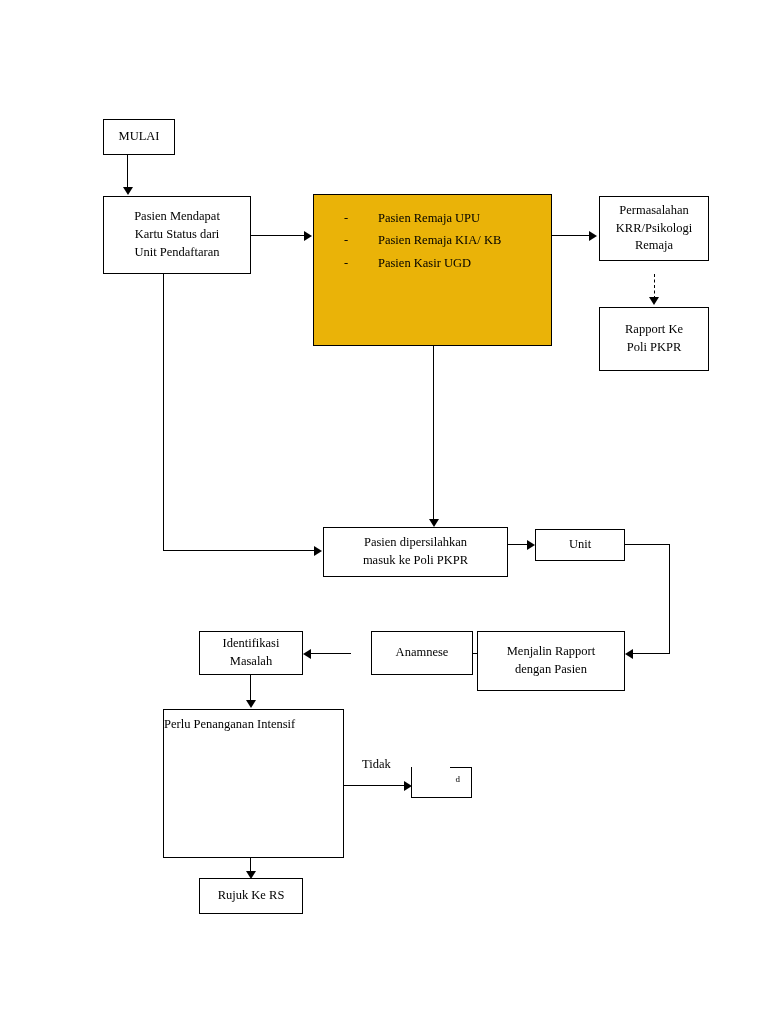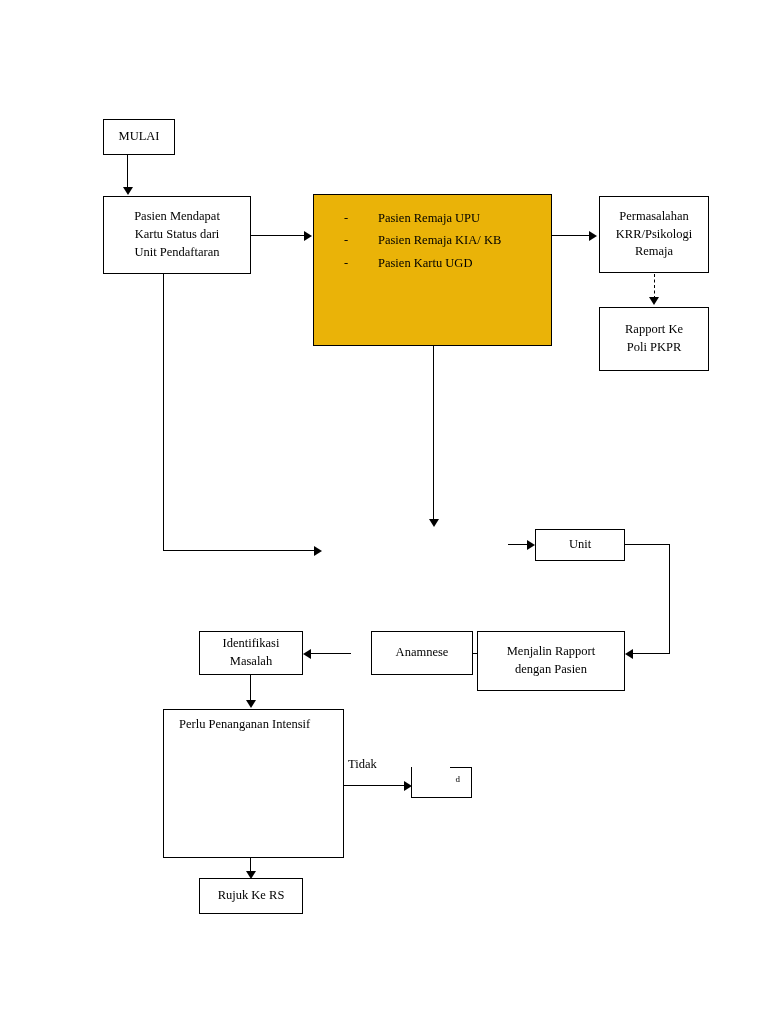--- a/index.html
+++ b/index.html
@@ -52,21 +52,21 @@
     justify-content: center;
     text-align: center;
     padding: 10px 4px;
   }
   .node .txt { display: block; white-space: pre-line; }
 
   .node.align-left {
     align-items: flex-start;
     justify-content: flex-start;
     text-align: left;
-    padding: 6px 15px;
+    padding: 6px 0;
   }
 
   
   .listbox {
     position: absolute;
     box-sizing: border-box;
     border: 1.4px solid #000000;
     background: #eab308;
     font-size: 12.5px;
     padding: 12px 0 0 0;
@@ -174,48 +174,52 @@
 Unit Pendaftaran</span>
   </div>
 
   <div class="ln h" style="left:251px; top:235px; width:54px;"></div>
   <div class="ah right" style="left:304px; top:231px;"></div>
 
   <div class="listbox" style="left:313px; top:194px; width:239px; height:152px;">
     <ul>
       <li>Pasien Remaja UPU</li>
       <li>Pasien Remaja KIA/ KB</li>
-      <li>Pasien Kartu UGD</li>
+      <li>Pasien Kasir UGD</li>
     </ul>
   </div>
 
   <div class="ln h" style="left:552px; top:235px; width:38px;"></div>
   <div class="ah right" style="left:589px; top:231px;"></div>
 
-  <div class="node" style="left:599px; top:196px; width:110px; height:77px;">
+  <div class="node" style="left:599px; top:196px; width:110px; height:65px;">
     <span class="txt">Permasalahan
 KRR/Psikologi
 Remaja</span>
   </div>
 
   <div class="ln dash-v" style="left:654px; top:274px; height:25px;"></div>
   <div class="ah down" style="left:649px; top:297px;"></div>
 
   <div class="node" style="left:599px; top:307px; width:110px; height:64px;">
     <span class="txt">Rapport Ke
 Poli PKPR</span>
   </div>
 
   <div class="ln v" style="left:433px; top:346px; height:174px;"></div>
   <div class="ah down" style="left:428.5px; top:519px;"></div>
 
   <div class="ln v" style="left:163px; top:274px; height:277px;"></div>
   <div class="ln h" style="left:163px; top:550px; width:152px;"></div>
   <div class="ah right" style="left:314px; top:546px;"></div>
 
+  <div class="node" style="left:323px; top:527px; width:185px; height:50px;">
+    <span class="txt">Pasien dipersilahkan
+masuk ke Poli PKPR</span>
+  </div>
 
   <div class="ln h" style="left:508px; top:544px; width:25px;"></div>
   <div class="ah right" style="left:527px; top:540px;"></div>
 
   <div class="node" style="left:535px; top:529px; width:90px; height:32px;">
     <span class="txt">Unit</span>
   </div>
 
   <div class="ln h" style="left:625px; top:544px; width:45px;"></div>
   <div class="ln v" style="left:669px; top:544px; height:110px;"></div>
@@ -242,21 +246,21 @@
 Masalah</span>
   </div>
 
   <div class="ln v" style="left:250px; top:675px; height:27px;"></div>
   <div class="ah down" style="left:245.5px; top:700px;"></div>
 
   <div class="node align-left" style="left:163px; top:709px; width:181px; height:149px;">
     <span class="txt">Perlu Penanganan Intensif</span>
   </div>
 
-  <div class="edge-label" style="left:348px; top:757px;">Tidak</div>
+  <div class="edge-label" style="left:362px; top:757px;">Tidak</div>
   <div class="ln h" style="left:344px; top:785px; width:61px;"></div>
   <div class="ah right" style="left:404px; top:781px;"></div>
 
   <div class="clipped-box" style="left:411px; top:767px; width:61px; height:31px;">
     <span class="top-stub"></span>
     <span class="tiny">d</span>
   </div>
 
   <div class="ln v" style="left:250px; top:858px; height:15px;"></div>
   <div class="ah down" style="left:245.5px; top:871px;"></div>

